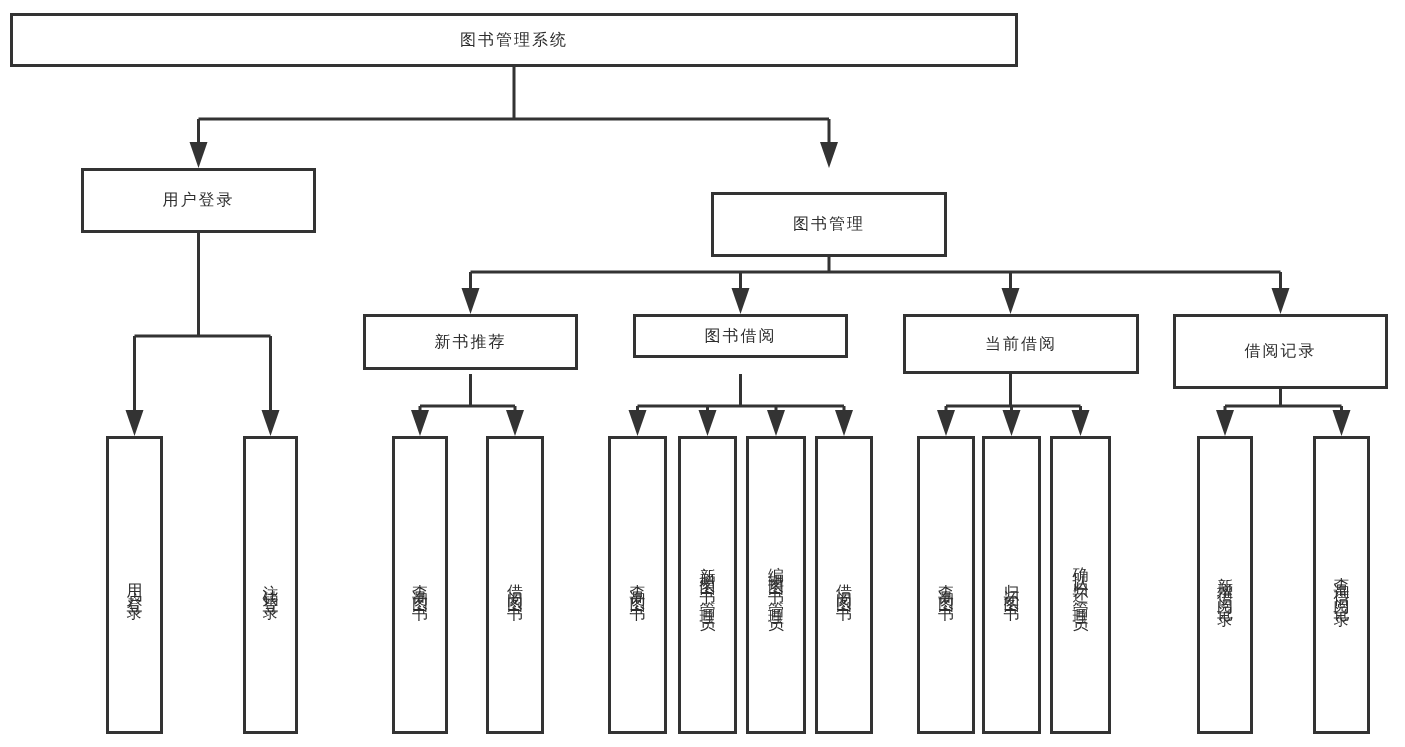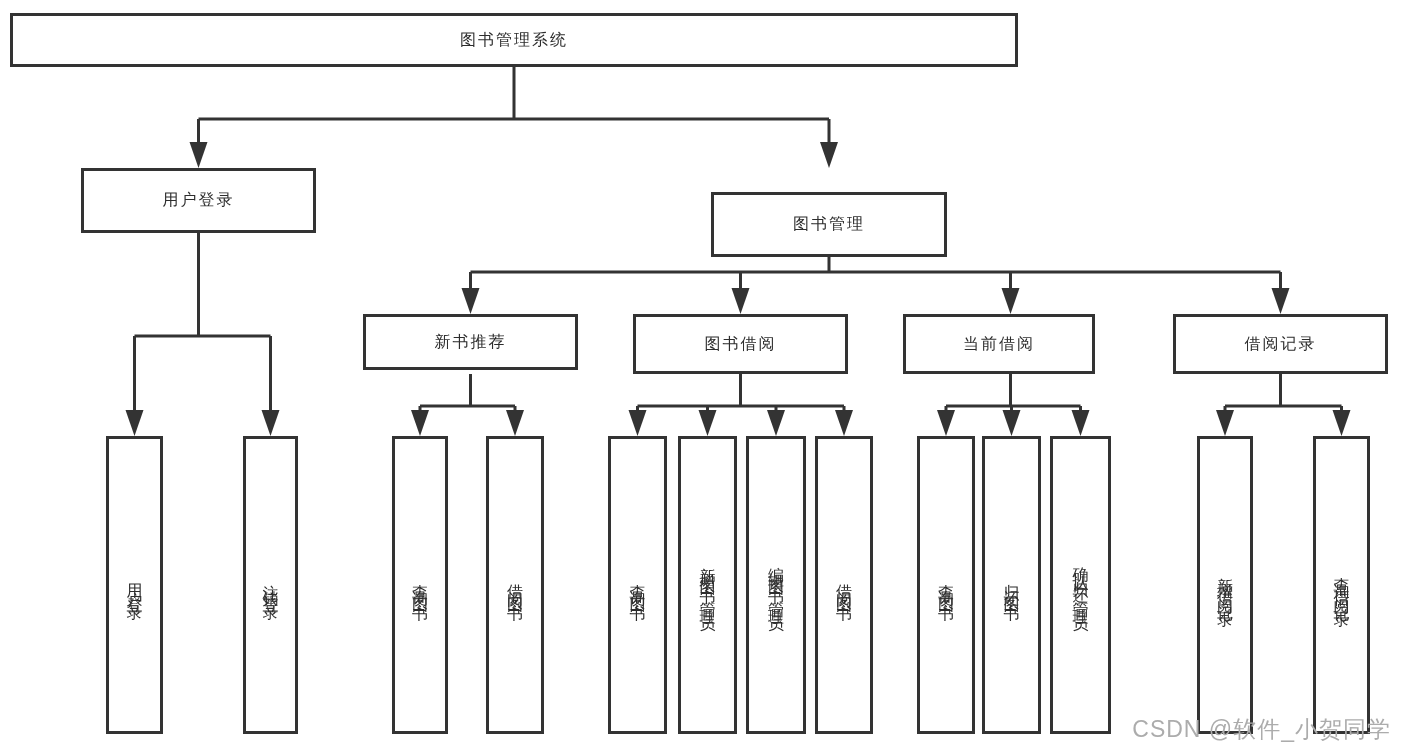--- a/index.html
+++ b/index.html
@@ -65,27 +65,27 @@
   <div class="box hbox" style="left:81px; top:168px; width:235px; height:65px;">
     <span>用户登录</span>
   </div>
   <div class="box hbox" style="left:711px; top:168px; width:236px; height:65px;margin-top:24px;">
     <span>图书管理</span>
   </div>
 
   <div class="box hbox" style="left:363px; top:314px; width:215px; height:56px;">
     <span>新书推荐</span>
   </div>
-  <div class="box hbox" style="left:633px; top:314px; width:215px; height:60px;">
+  <div class="box hbox" style="left:633px; top:314px; width:215px; height:44px;">
     <span>图书借阅</span>
   </div>
-  <div class="box hbox" style="left:903px; top:314px; width:192px; height:60px;">
+  <div class="box hbox" style="left:903px; top:314px; width:236px; height:60px;">
     <span>当前借阅</span>
   </div>
-  <div class="box hbox" style="left:1173px; top:314px; width:215px; height:60px;">
+  <div class="box hbox" style="left:1173px; top:314px; width:215px; height:75px;">
     <span>借阅记录</span>
   </div>
 
   <div class="box" style="left:106px; top:436px; width:57px; height:298px;">
     <span class="vtext">用户登录</span>
   </div>
   <div class="box" style="left:243px; top:436px; width:55px; height:298px;">
     <span class="vtext">注销登录</span>
   </div>
 
@@ -119,17 +119,14 @@
     <span class="vtext">确认归还（管理员）</span>
   </div>
 
   <div class="box" style="left:1197px; top:436px; width:56px; height:298px;">
     <span class="vtext">新增借阅记录</span>
   </div>
   <div class="box" style="left:1313px; top:436px; width:57px; height:298px;">
     <span class="vtext">查询借阅记录</span>
   </div>
 
-  <div class="watermark">
-    <span>CSDN @软件_小贺同学</span>
-  </div>
 
 </div>
 
 </body></html>

